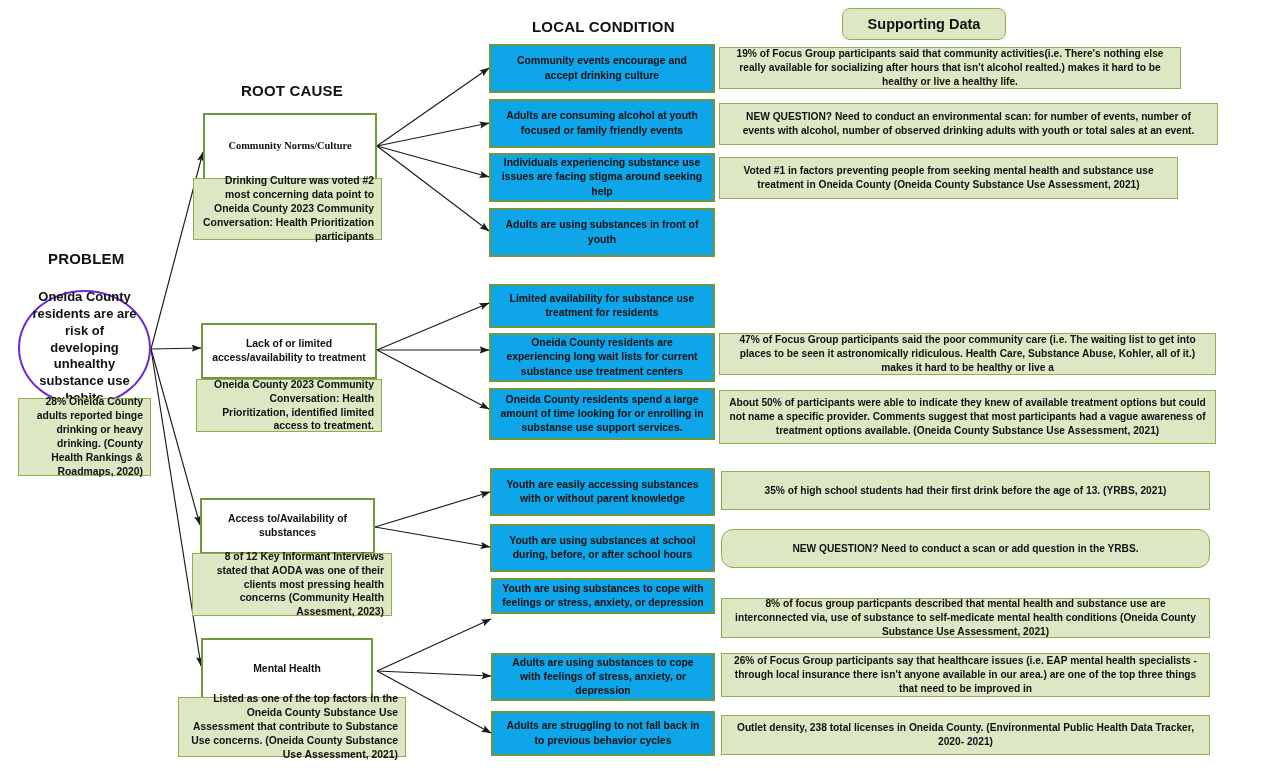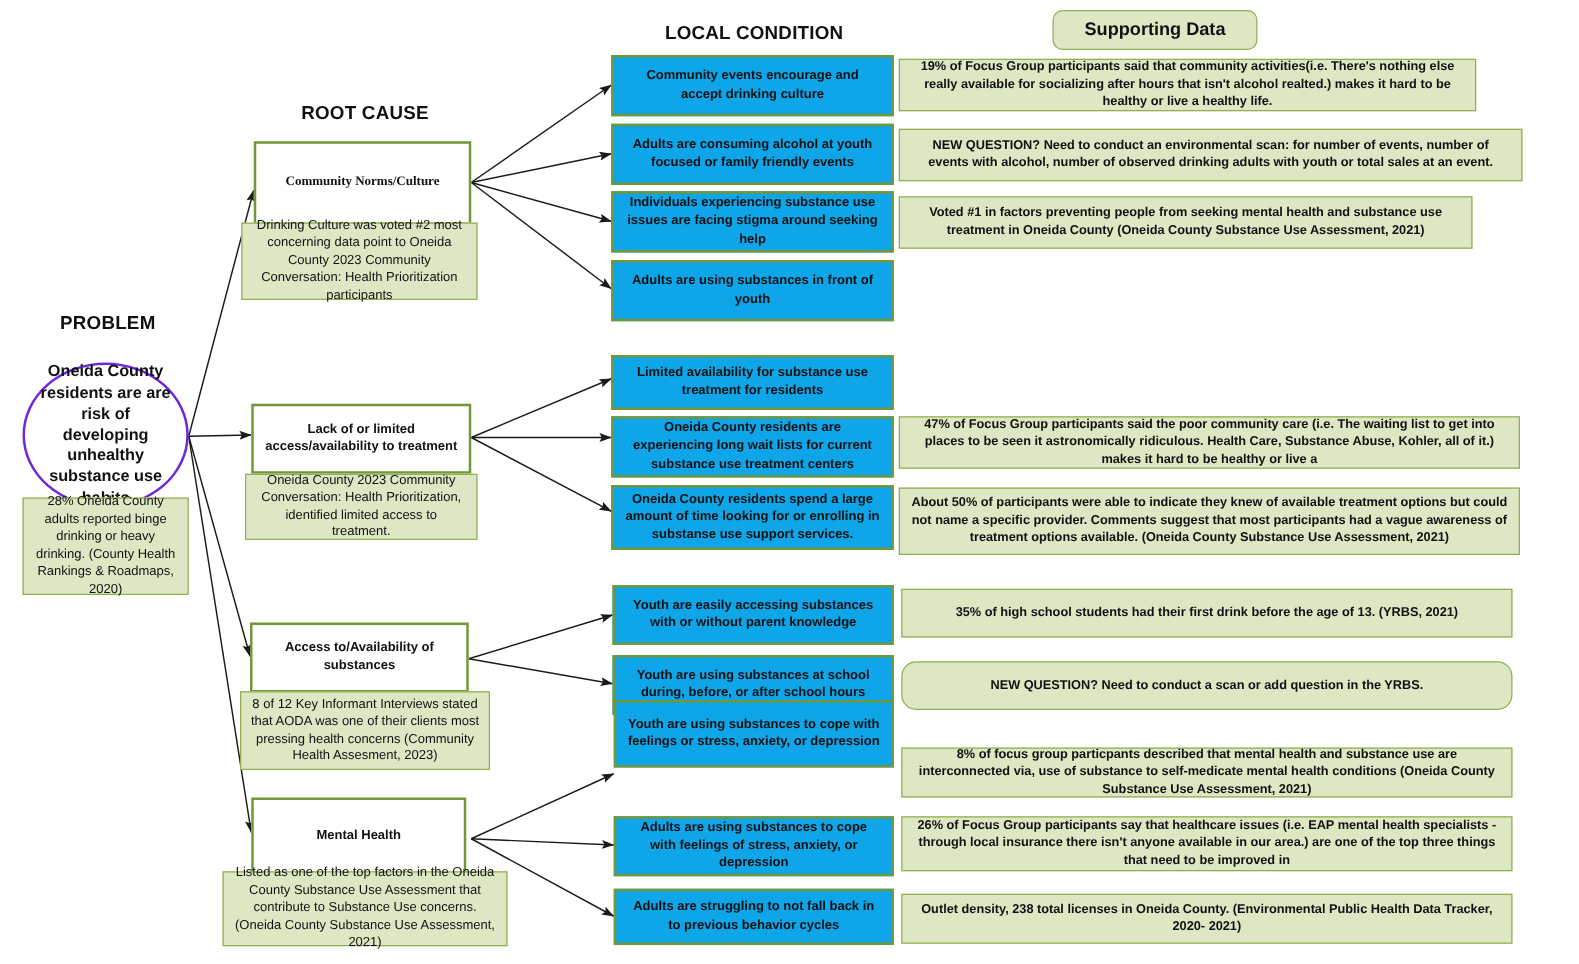--- a/index.html
+++ b/index.html
@@ -88,23 +88,23 @@
   }
 
   .noteboxbase {
     position: absolute;
     background: #DDE7C4;
     border: 1.5px solid #91AF4F;
     box-sizing: border-box;
     display: flex;
     align-items: center;
     justify-content: center;
-    text-align: center;
+    text-align: right;
     font-size: 10.4px;
-    font-weight: normal;
+    font-weight: bold;
     color: #111111;
     line-height: 1.34;
     padding: 3px 7px;
     z-index: 6;
   }
 
   .condbox {
     position: absolute;
     background: #0ea5e9;
     border: 2px solid #72963A;
@@ -221,21 +221,21 @@
 
   <div class="condbox" style="left:489px; top:388px; width:226px; height:52px;">Oneida County residents spend a large amount of time looking for or enrolling in substanse use support services.</div>
   <div class="databox" style="left:719px; top:390px; width:497px; height:54px;">About 50% of participants were able to indicate they knew of available treatment options but could not name a specific provider. Comments suggest that most participants had a vague awareness of treatment options available. (Oneida County Substance Use Assessment, 2021)</div>
 
   <div class="condbox" style="left:490px; top:468px; width:225px; height:48px;">Youth are easily accessing substances with or without parent knowledge</div>
   <div class="databox" style="left:721px; top:471px; width:489px; height:39px;">35% of high school students had their first drink before the age of 13. (YRBS, 2021)</div>
 
   <div class="condbox" style="left:490px; top:524px; width:225px; height:48px;">Youth are using substances at school during, before, or after school hours</div>
   <div class="databox" style="left:721px; top:529px; width:489px; height:39px;border-radius:12px;">NEW QUESTION? Need to conduct a scan or add question in the YRBS.</div>
 
-  <div class="condbox" style="left:491px; top:560px; width:224px; height:54px;">Youth are using substances to cope with feelings or stress, anxiety, or depression</div>
+  <div class="condbox" style="left:491px; top:578px; width:224px; height:36px;">Youth are using substances to cope with feelings or stress, anxiety, or depression</div>
   <div class="databox" style="left:721px; top:598px; width:489px; height:40px;">8% of  focus group particpants described that mental health and substance use are interconnected via, use of substance to self-medicate mental health conditions (Oneida County Substance Use Assessment, 2021)</div>
 
   <div class="condbox" style="left:491px; top:653px; width:224px; height:48px;">Adults are using substances to cope with feelings of stress, anxiety, or depression</div>
   <div class="databox" style="left:721px; top:653px; width:489px; height:44px;">26% of Focus Group participants say that healthcare issues (i.e. EAP mental health specialists - through local insurance there isn't anyone available in our area.) are one of the top three things that need to be improved in</div>
 
   <div class="condbox" style="left:491px; top:711px; width:224px; height:45px;">Adults are struggling to not fall back in to previous behavior cycles</div>
   <div class="databox" style="left:721px; top:715px; width:489px; height:40px;">Outlet density, 238 total licenses in Oneida County. (Environmental Public Health Data Tracker, 2020- 2021)</div>
 
 </div>
 

